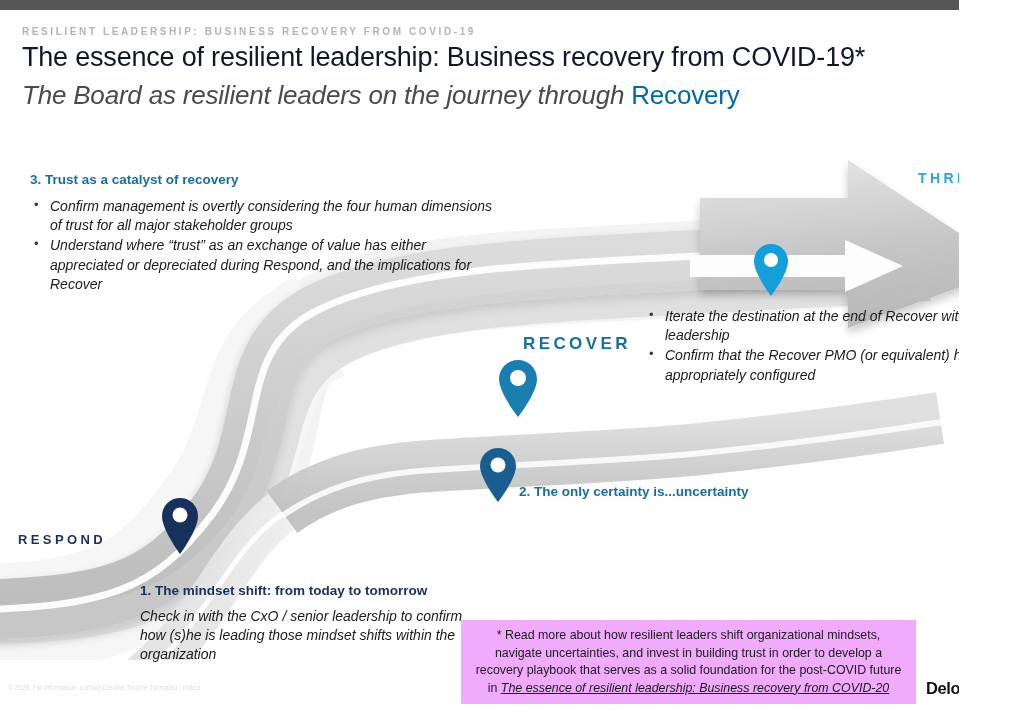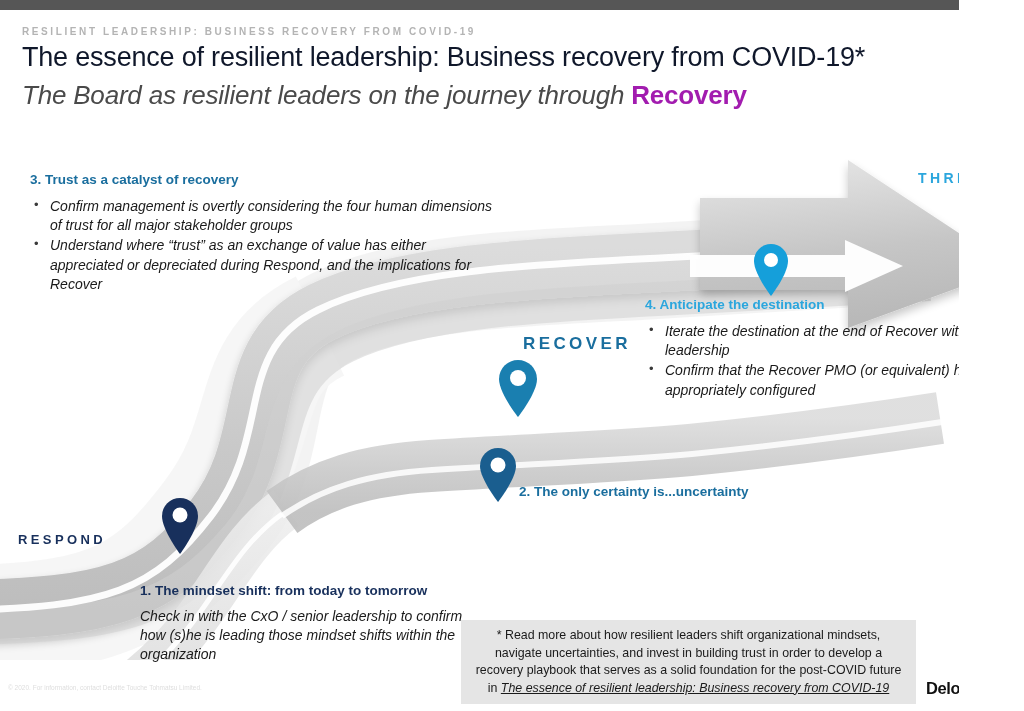--- a/index.html
+++ b/index.html
@@ -48,22 +48,22 @@
     position: absolute;
     left: 22px; top: 80px;
     font-size: 26px;
     font-style: italic;
     color: #4a4a4a;
     white-space: nowrap;
     letter-spacing: -0.2px;
   }
   .title2 .accent {
     font-style: normal;
-    font-weight: bold;
-    color: #a21caf;
+    font-weight: normal;
+    color: #0369a1;
     text-align: center;
   }
   
   .journey-svg {
     position: absolute;
     left: 0; top: 140px;
     width: 1024px;
     height: 520px;
     pointer-events: none;
   }
@@ -136,21 +136,21 @@
   #block4 ul.bullets { margin-top: 10px; }
   #block2 { left: 519px; top: 484px; width: 450px; }
   #block1 { left: 140px; top: 583px; width: 330px; }
 
   
   .footnote {
     position: absolute;
     left: 461px; top: 620px;
     width: 455px;
     height: 84px;
-    background: #e5e5e5;
+    background: #f0abfc;
     box-sizing: border-box;
     padding: 7px 10px 0 10px;
     text-align: center;
     font-size: 12.4px;
     line-height: 1.42;
     color: #1a1a1a;
   }
   .footnote .ital {
     font-style: italic;
     text-decoration: underline;
@@ -277,40 +277,39 @@
 
   <div class="block" id="block3">
     <div class="block-head blue">3. Trust as a catalyst of recovery</div>
     <ul class="bullets">
       <li>Confirm management is overtly considering the four human dimensions of trust for all major stakeholder groups</li>
       <li>Understand where “trust” as an exchange of value has either appreciated or depreciated during Respond, and the implications for Recover</li>
     </ul>
   </div>
 
   <div class="block" id="block4">
-    <div class="block-head cyan">4. Anticipate the destination</div>
     <ul class="bullets">
       <li>Iterate the destination at the end of Recover with senior leadership</li>
       <li>Confirm that the Recover PMO (or equivalent) has been appropriately configured</li>
     </ul>
   </div>
 
   <div class="block" id="block2">
     <div class="block-head blue">2. The only certainty is...uncertainty</div>
   </div>
 
   <div class="block" id="block1">
     <div class="block-head navy">1. The mindset shift: from today to tomorrow</div>
     <div class="block-body">Check in with the CxO / senior leadership to confirm how (s)he is leading those mindset shifts within the organization</div>
   </div>
 
   <div class="footnote">
     <span>* Read more about how resilient leaders shift organizational mindsets,</span><br>
     <span>navigate uncertainties, and invest in building trust in order to develop a</span><br>
     <span>recovery playbook that serves as a solid foundation for the post-COVID future</span><br>
-    <span>in </span><span class="ital">The essence of resilient leadership: Business recovery from COVID-19</span>
+    <span>in </span><span class="ital">The essence of resilient leadership: Business recovery from COVID-20</span>
   </div>
 
   <div class="copyright">© 2020. For information, contact Deloitte Touche Tohmatsu Limited.</div>
   <div class="deloitte"><span>Deloitte</span><span class="dot">.</span></div>
   <div class="pagenum">1</div>
 
 </div>
 
 </body></html>

